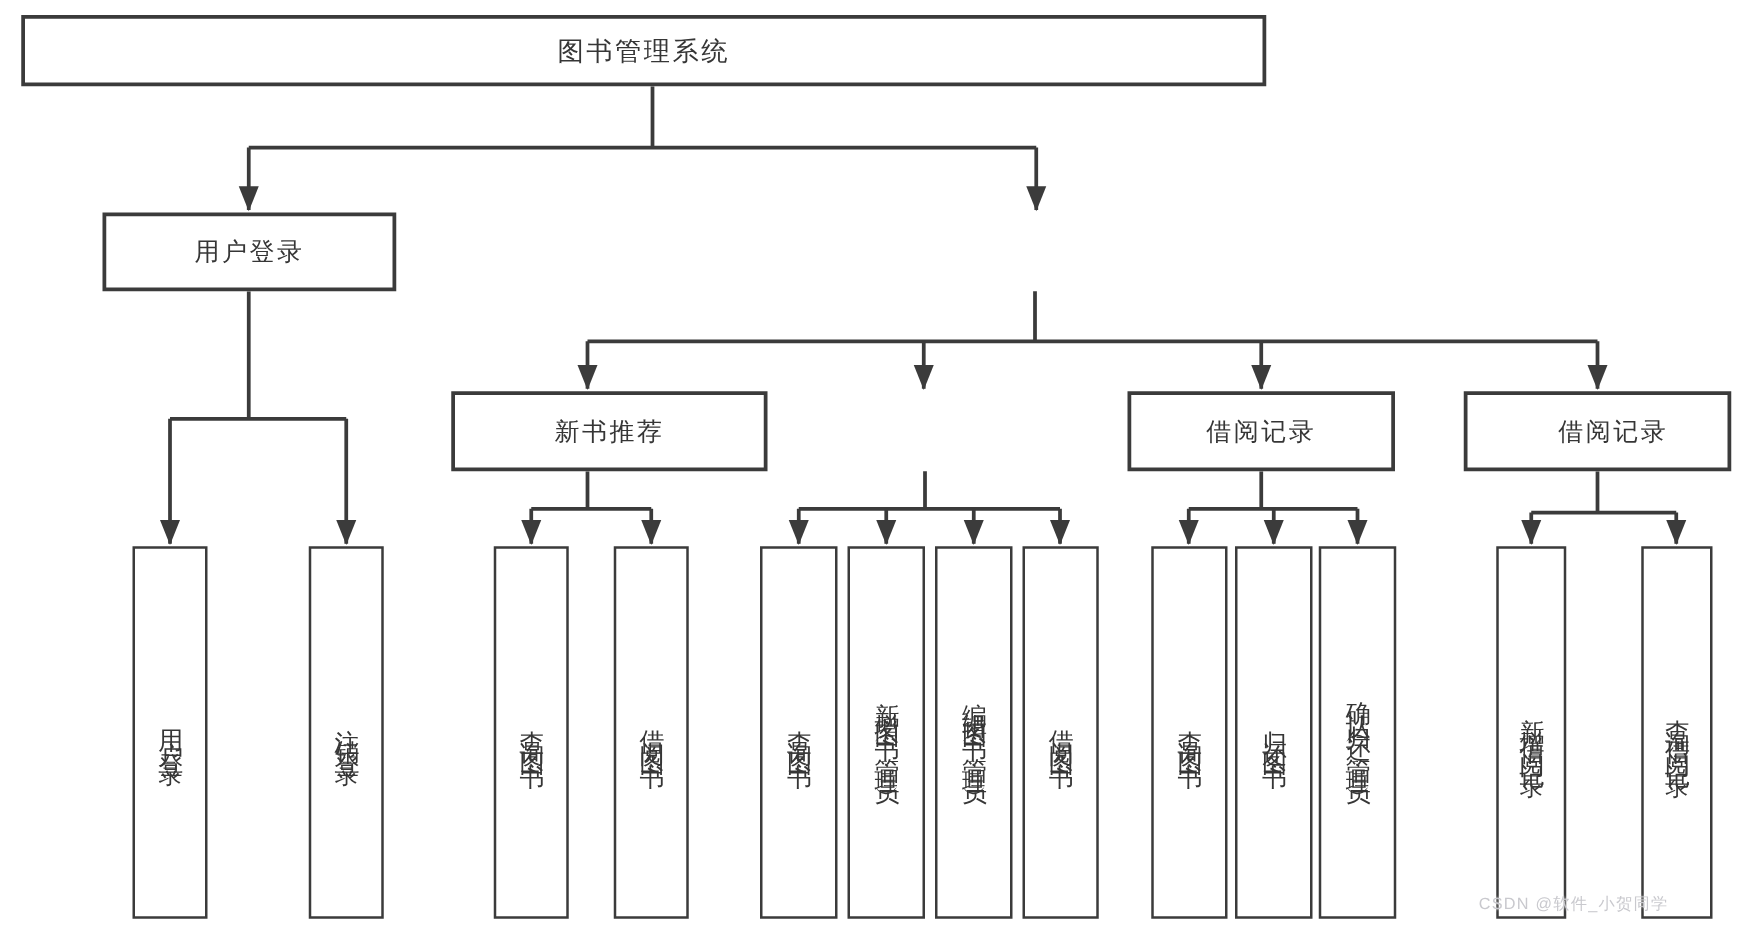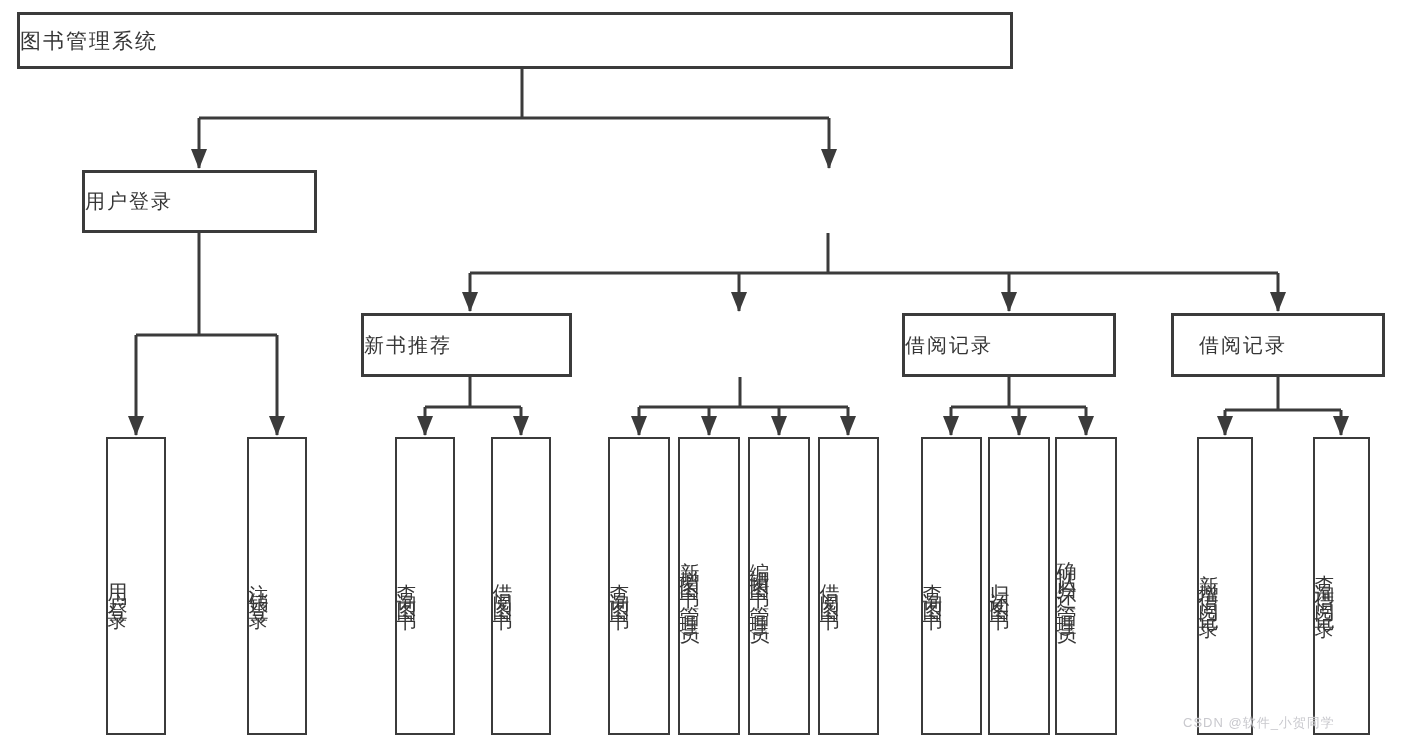--- a/index.html
+++ b/index.html
@@ -9,21 +9,21 @@
     background:#ffffff;
     font-family:"Liberation Sans","DejaVu Sans",sans-serif;
     overflow:hidden;
   }
   .wires{position:absolute;left:0;top:0;width:1405px;height:747px;}
   .node{
     position:absolute;
     box-sizing:border-box;
     background:#ffffff;
     border:3px solid #3b3b3b;
-    display:flex;align-items:center;
+    display:flex;align-items:center;justify-content:center;
     color:#363636;
   }
   .hnode{font-size:20px;letter-spacing:2px;}
   .root-node{font-size:21px;letter-spacing:2px;}
   .vnode{border-width:2.5px;}
   .vnode .vtext{
     writing-mode:vertical-lr;
     text-orientation:mixed;
     font-size:20px;
     line-height:1;
@@ -88,21 +88,21 @@
   </svg>
 
   <div class="node root-node" style="left:17px;top:12px;width:996px;height:57px;">
     <span>图书管理系统</span>
   </div>
 
   <div class="node hnode" style="left:82px;top:170px;width:235px;height:63px;">
     <span>用户登录</span>
   </div>
 
-  <div class="node hnode" style="left:361px;top:313px;width:211px;height:64px;">
+  <div class="node hnode" style="left:361px;top:313px;width:253px;height:64px;">
     <span>新书推荐</span>
   </div>
   <div class="node hnode" style="left:902px;top:313px;width:214px;height:64px;">
     <span>借阅记录</span>
   </div>
   <div class="node hnode" style="left:1171px;top:313px;width:214px;height:64px;padding-left:25px;">
     <span>借阅记录</span>
   </div>
 
   <div class="node vnode" style="left:106px;top:437px;width:60px;height:298px;">

